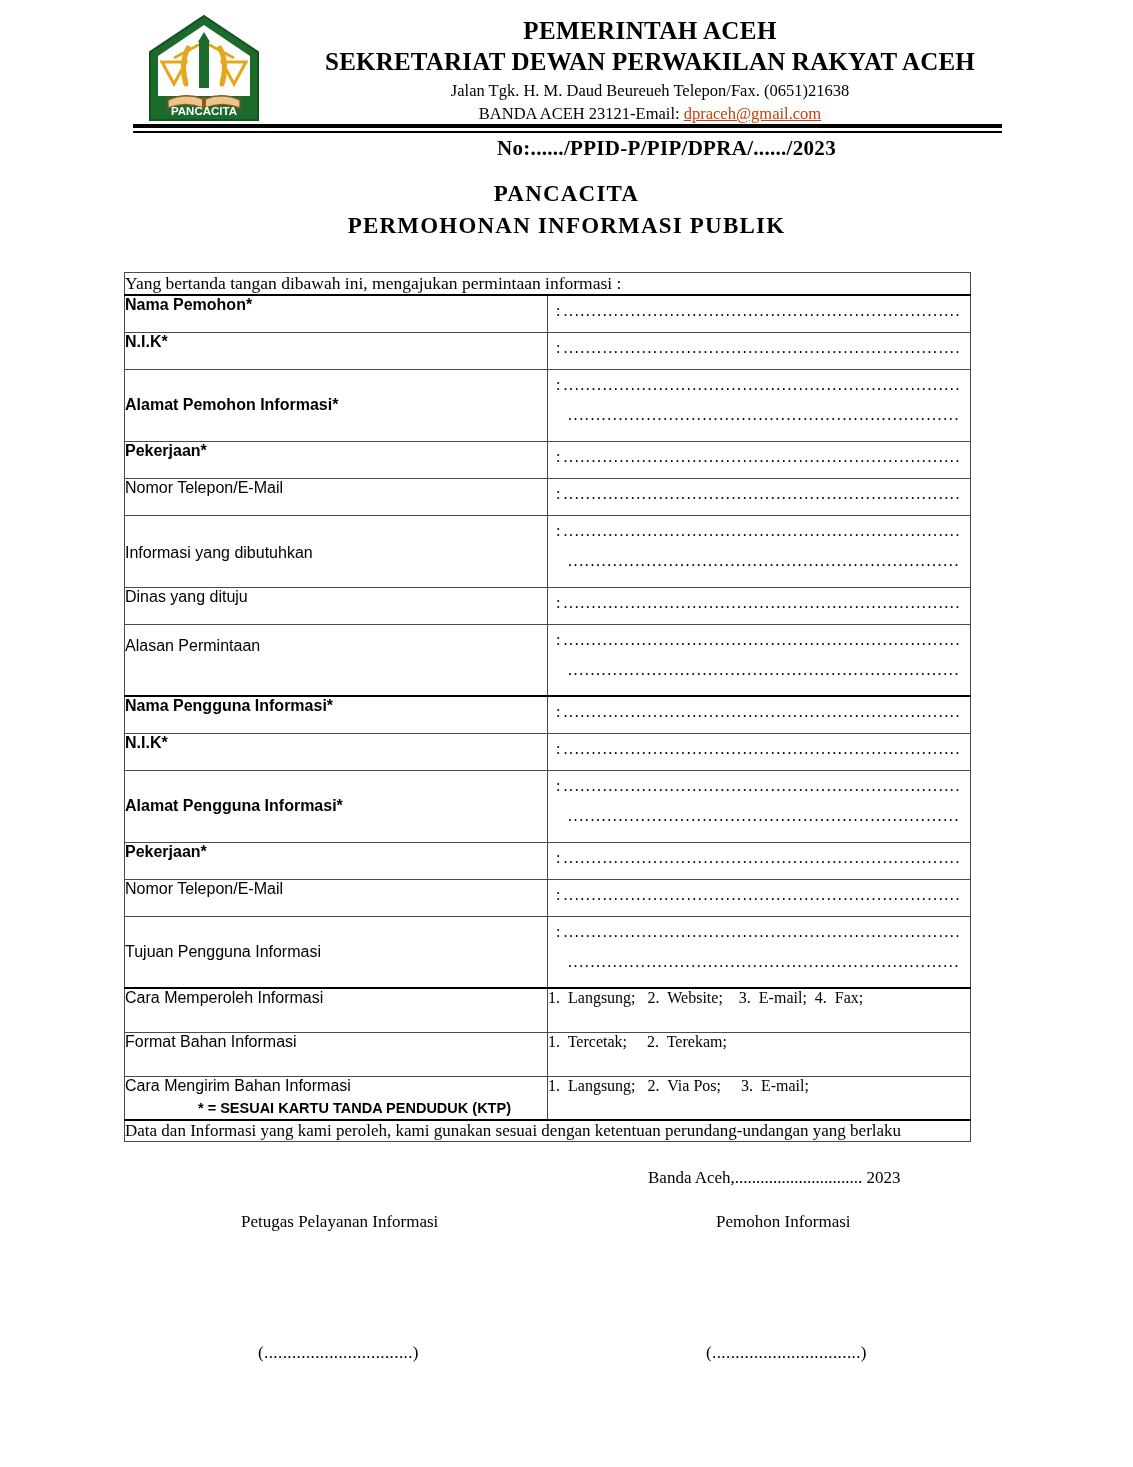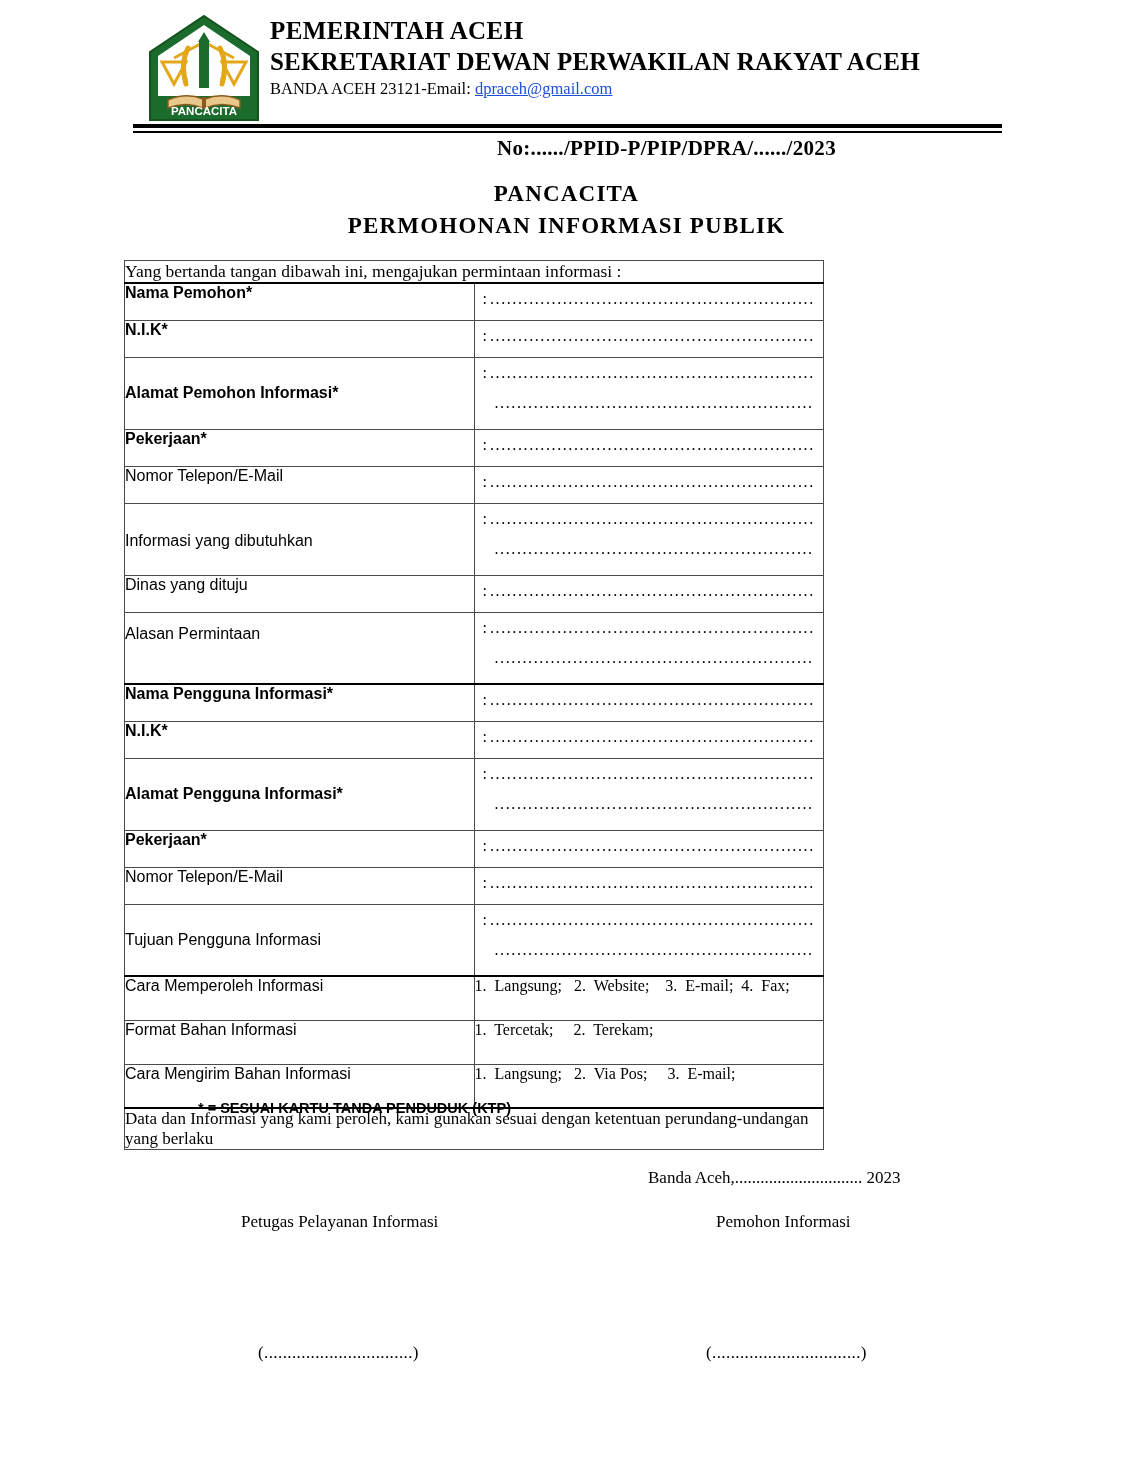--- a/index.html
+++ b/index.html
@@ -27,20 +27,21 @@
     width: 128px;
     height: 118px;
   }
   .logo-svg { display: block; width: 128px; height: 118px; }
 
   .header-text {
     position: absolute;
     left: 270px;
     top: 16px;
     width: 760px;
+    text-align: center;
   }
   .org-line1 {
     font-family: "Liberation Serif", serif;
     font-weight: bold;
     font-size: 25px;
     letter-spacing: 0.4px;
     line-height: 30px;
   }
   .org-line2 {
     font-family: "Liberation Serif", serif;
@@ -55,21 +56,21 @@
     font-size: 16.5px;
     line-height: 23px;
     margin-top: 2px;
   }
   .addr2 {
     font-family: "Liberation Serif", serif;
     font-size: 16.5px;
     line-height: 23px;
   }
   .email-link {
-    color: #1d4ed8;
+    color: #c2410c;
     text-decoration: underline;
   }
 
   
   .rule-wrap {
     position: absolute;
     left: 133px;
     top: 124px;
     width: 869px;
   }
@@ -109,22 +110,22 @@
     font-weight: bold;
     font-size: 23px;
     letter-spacing: 1.2px;
     line-height: 33px;
   }
 
   
   .form-table {
     position: absolute;
     left: 124px;
-    top: 260px;
-    width: 700px;
+    top: 272px;
+    width: 847px;
     border-collapse: collapse;
     table-layout: fixed;
   }
   .form-table td {
     border: 1px solid #4a4a4a;
     padding: 0;
     vertical-align: top;
   }
   .intro-cell {
     padding: 8px 10px 9px 10px;
@@ -271,20 +272,21 @@
       <path d="M100 88 Q82 80 65 87 L65 96 Q82 89 100 96 Z" fill="#e8c88a" stroke="#8a5a1e" stroke-width="1.4"></path>
       <rect x="62" y="85" width="4" height="12" fill="#8a5a1e"></rect>
 
       <text x="64" y="103" font-family="Liberation Sans, sans-serif" font-size="11.5" font-weight="bold" fill="#ffffff" text-anchor="middle">PANCACITA</text>
     </svg>
   </div>
 
   <div class="header-text">
     <div class="org-line1">PEMERINTAH ACEH</div>
     <div class="org-line2">SEKRETARIAT DEWAN PERWAKILAN RAKYAT ACEH</div>
+    <div class="addr">Jalan Tgk. H. M. Daud Beureueh Telepon/Fax. (0651)21638</div>
     <div class="addr2"><span>BANDA ACEH 23121-Email: </span><span class="email-link">dpraceh@gmail.com</span></div>
   </div>
 
   <div class="rule-wrap">
     <div class="rule-thick"></div>
     <div class="rule-gap"></div>
     <div class="rule-thin"></div>
   </div>
 </div>
 

